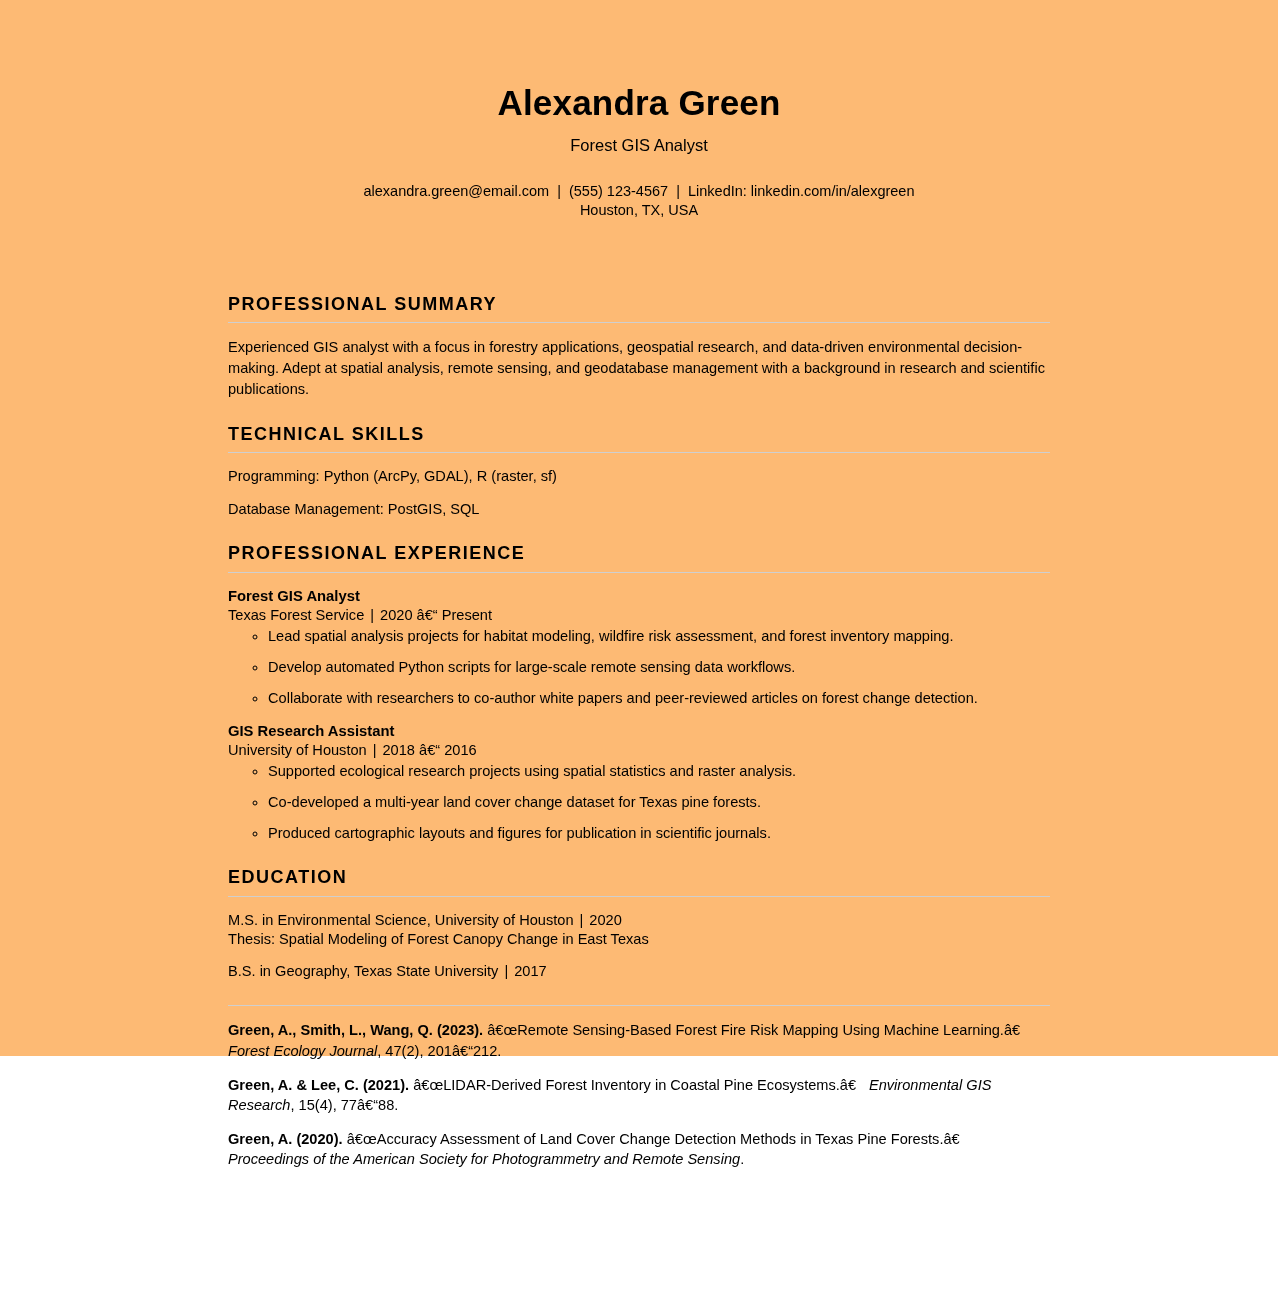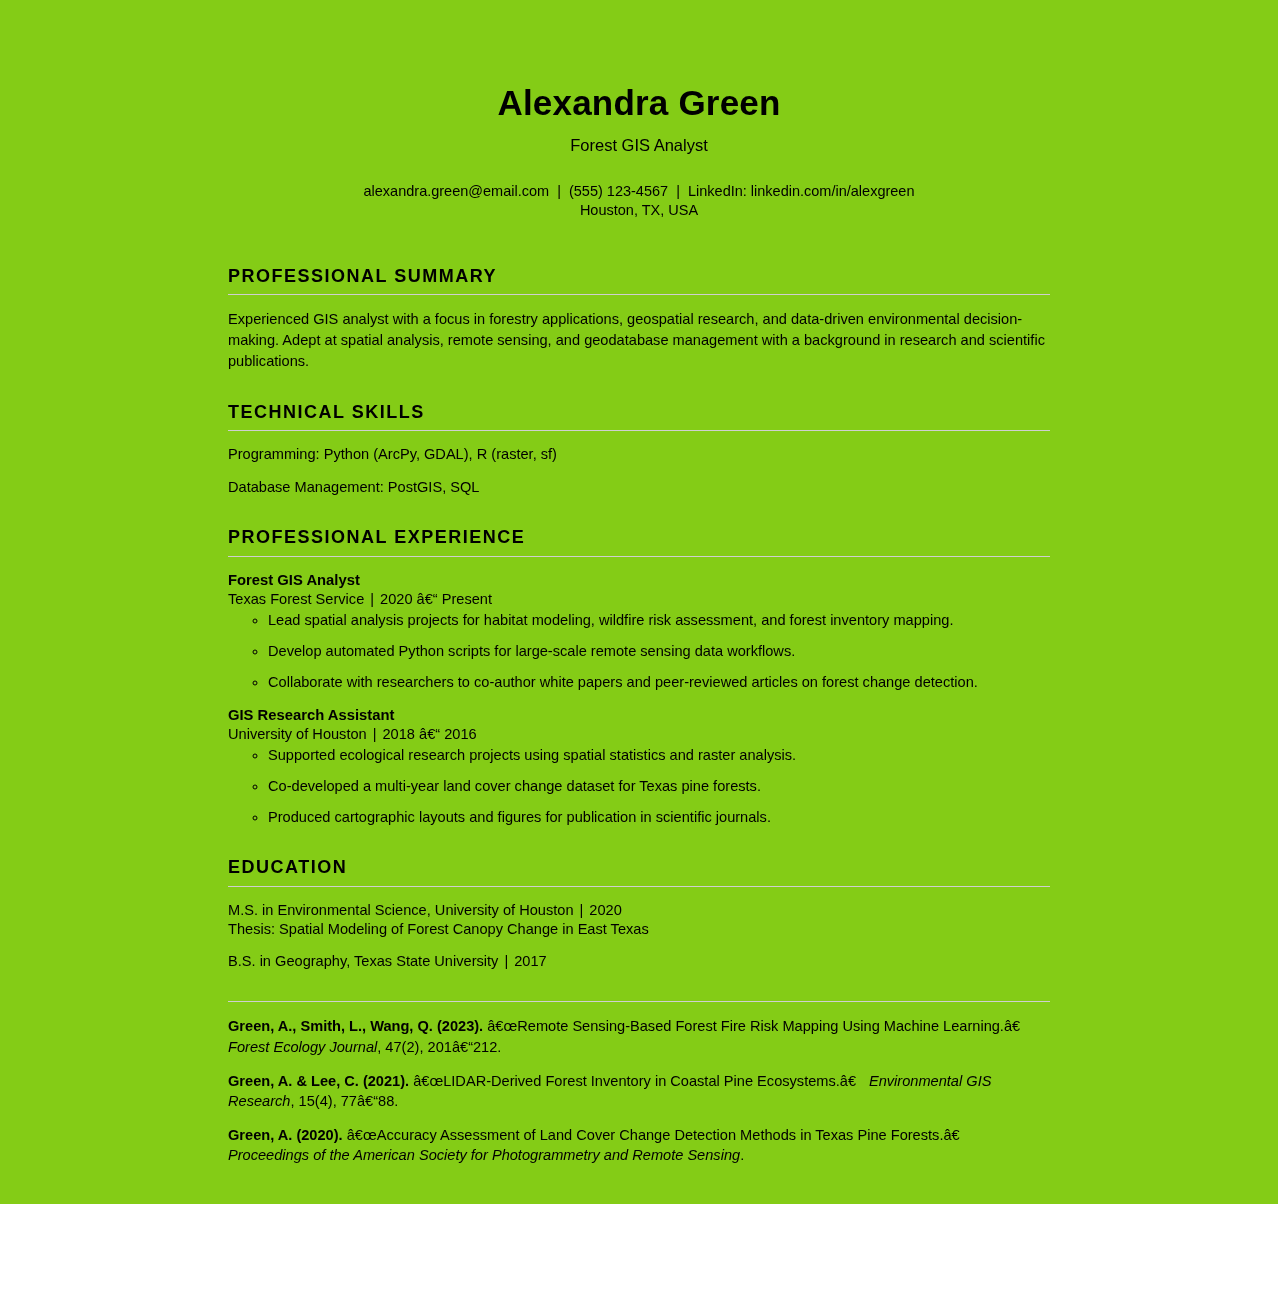--- a/index.html
+++ b/index.html
@@ -9,23 +9,23 @@
   }
   body {
     width: 1278px;
     height: 1300px;
     font-family: "Liberation Sans", "DejaVu Sans", sans-serif;
     color: #000000;
     -webkit-font-smoothing: antialiased;
   }
   .page {
     width: 1278px;
-    height: 1204px;
+    height: 1056px;
     position: relative;
-    background: #84cc16;
+    background: #fdba74;
     box-sizing: border-box;
   }
   .content {
     position: absolute;
     left: 228px;
     top: 0;
     width: 822px;
   }
 
   
@@ -50,23 +50,23 @@
     font-size: 14.5px;
     line-height: 1.32;
     margin: 0;
   }
   .contact-sep {
     padding: 0 4px;
   }
 
   
   .section {
-    margin-top: 30px;
-  }
-  .section.first { margin-top: 46px; }
+    margin-top: 24px;
+  }
+  .section.first { margin-top: 74px; }
 
   .section-heading {
     font-size: 18px;
     font-weight: bold;
     letter-spacing: 1.5px;
     line-height: 1.2;
     margin: 0 0 7px 0;
     text-transform: uppercase;
   }
   .section-rule {

